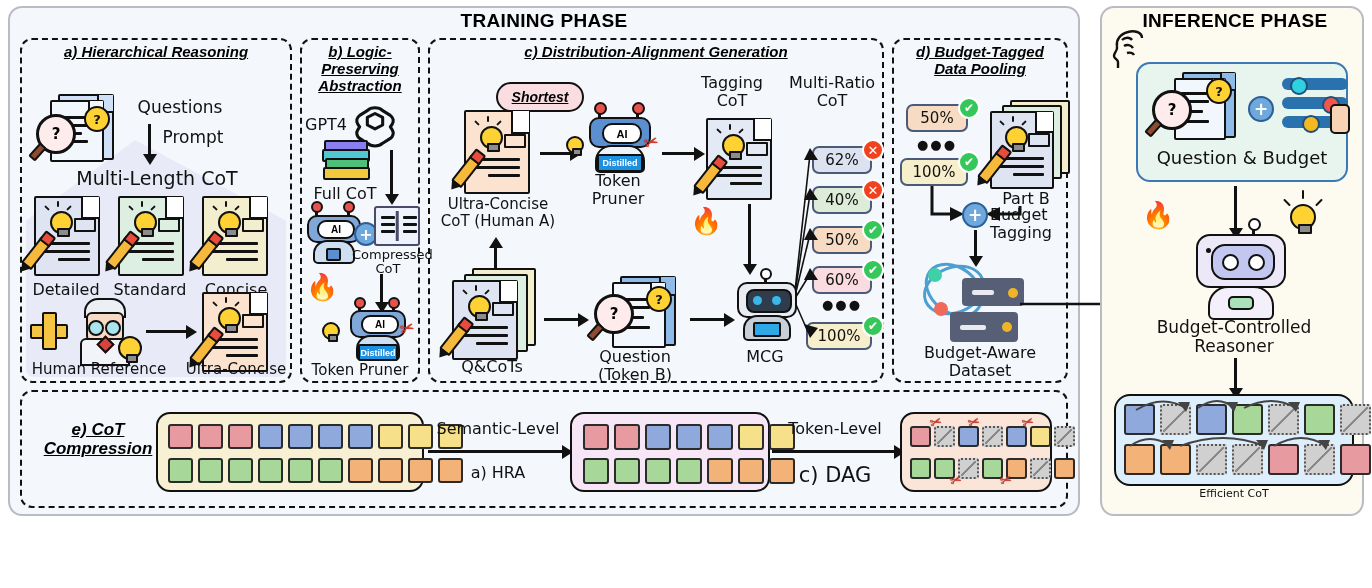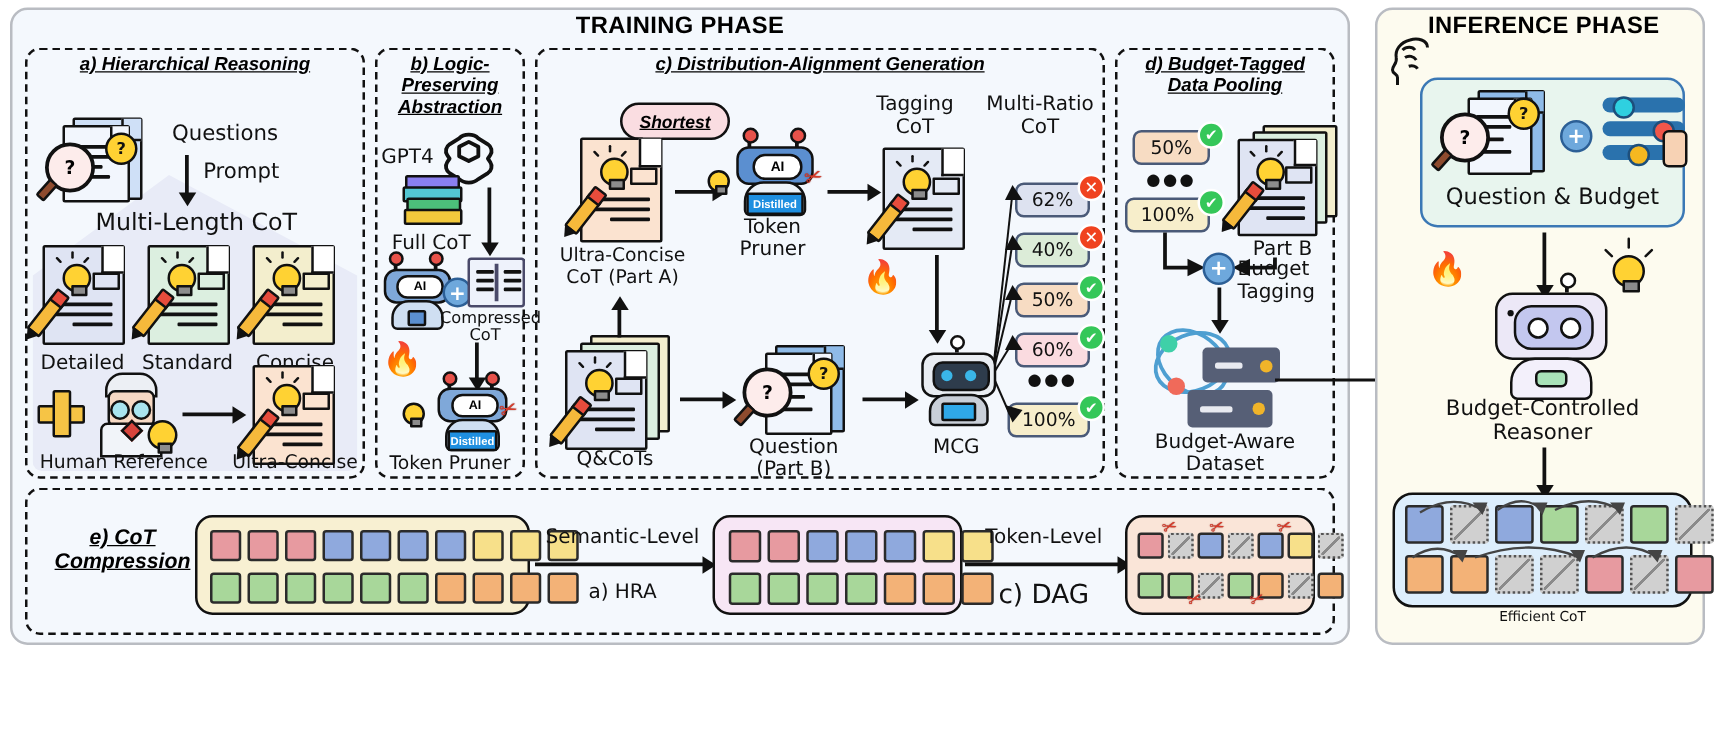--- a/index.html
+++ b/index.html
@@ -335,21 +335,21 @@
       <div class="bulb" style="left:14px;top:14px;width:19px;height:19px;"></div>
       <div class="line" style="left:38px;top:22px;width:18px;height:10px;background:none;border:2px solid #111;"></div>
       <div class="line" style="left:8px;top:46px;width:46px;height:3px;"></div>
       <div class="line" style="left:8px;top:54px;width:46px;height:3px;"></div>
       <div class="line" style="left:22px;top:62px;width:32px;height:3px;"></div>
     </div>
     <div class="pencil" style="left:2px;top:44px;"></div>
   </div>
   <div class="abs cap" style="left:434px;top:196px;width:128px;font-size:15px;">
     <div>Ultra-Concise</div>
-    <div>CoT (Part A)</div>
+    <div>CoT (Human A)</div>
   </div>
 
   <div class="abs arrow-h" style="left:540px;top:152px;width:32px;"></div>
 
   <div class="abs robot" style="left:588px;top:108px;width:60px;height:62px;">
     <div class="ant" style="left:10px;top:0;height:10px;"></div>
     <div class="ant" style="left:48px;top:0;height:10px;"></div>
     <div class="antdot" style="left:6px;top:-6px;width:9px;height:9px;background:#e8524a;"></div>
     <div class="antdot" style="left:44px;top:-6px;width:9px;height:9px;background:#e8524a;"></div>
     <div class="rbody" style="left:1px;top:9px;width:58px;height:27px;background:#5b8fd0;">
@@ -467,21 +467,21 @@
       <div class="line" style="left:6px;top:42px;width:30px;height:3px;"></div>
     </div>
     <div class="magnif" style="left:4px;top:18px;width:34px;height:34px;">
       <div style="position:absolute;left:0;top:0;right:0;bottom:0;display:flex;align-items:center;justify-content:center;font-size:15px;font-weight:bold;">?</div>
       <div class="hand" style="left:-6px;top:26px;"></div>
     </div>
     <div class="qbub" style="left:56px;top:10px;width:22px;height:22px;font-size:13px;">?</div>
   </div>
   <div class="abs cap" style="left:580px;top:348px;width:110px;font-size:16px;">
     <div>Question</div>
-    <div>(Part B)</div>
+    <div>(Token B)</div>
   </div>
 
   <div class="abs arrow-h" style="left:690px;top:318px;width:36px;"></div>
 
   <div class="abs robot" style="left:736px;top:278px;width:58px;height:62px;">
     <div class="ant" style="left:28px;top:-5px;height:9px;"></div>
     <div class="antdot" style="left:24px;top:-10px;width:8px;height:8px;background:#fff;"></div>
     <div class="rbody" style="left:1px;top:4px;width:56px;height:32px;background:#e9edf2;">
       <div style="position:absolute;left:7px;top:5px;width:42px;height:20px;background:#2e3c4c;border:2.5px solid #111;border-radius:8px;"></div>
       <div style="position:absolute;left:14px;top:12px;width:9px;height:9px;border-radius:50%;background:#3ab6e8;"></div>

